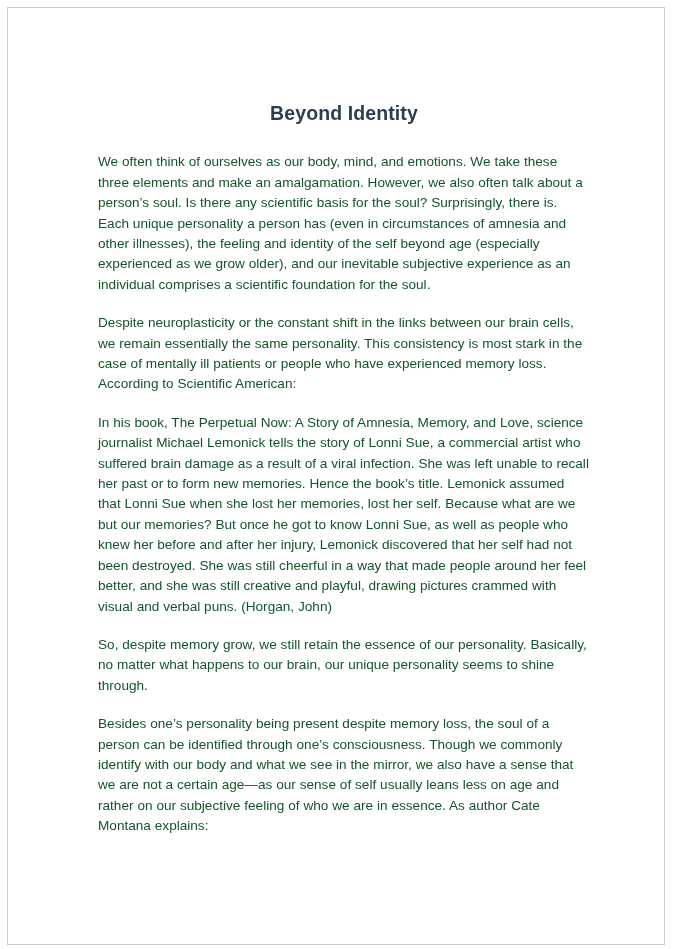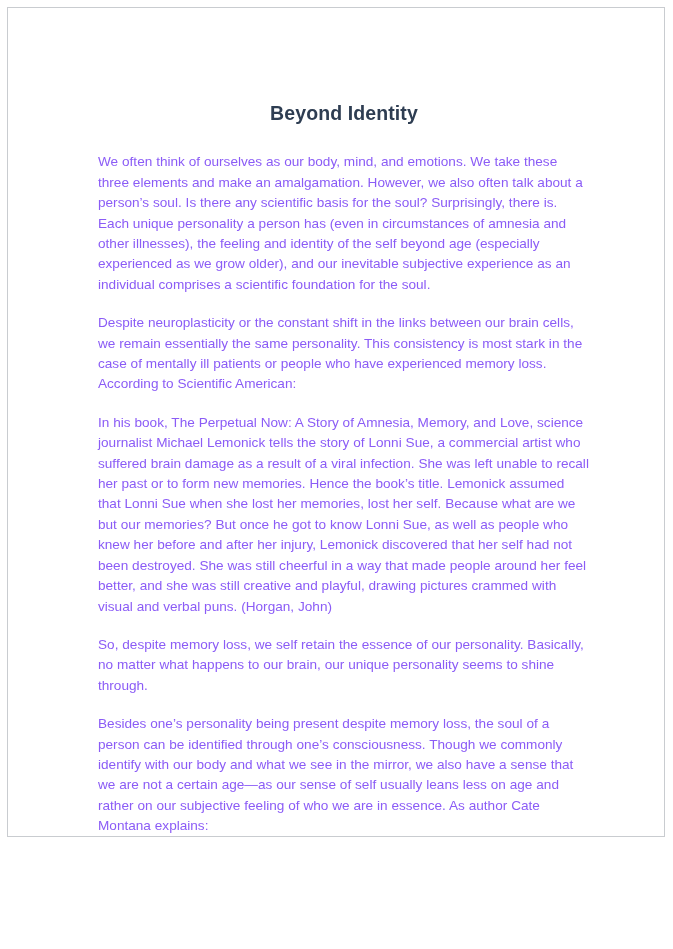--- a/index.html
+++ b/index.html
@@ -13,21 +13,21 @@
     height: 949px;
     overflow: hidden;
     font-family: "Liberation Sans", sans-serif;
   }
 
   .page-sheet {
     position: absolute;
     left: 7px;
     top: 7px;
     width: 658px;
-    height: 830px;
+    height: 938px;
     box-sizing: border-box;
     background: #ffffff;
     border: 1px solid #c9ccd0;
   }
 
   .doc-body {
     position: absolute;
     left: 90px;
     top: 93px;
     width: 492px;
@@ -42,39 +42,39 @@
     text-align: center;
     letter-spacing: 0.1px;
     line-height: 1.25;
   }
 
   .doc-paragraph {
     margin: 0 0 18px 0;
     padding: 0;
     font-size: 13.6px;
     line-height: 20.4px;
-    color: #8b5cf6;
+    color: #14532d;
     text-align: left;
     word-spacing: 0.1px;
   }
   .doc-paragraph:last-child {
     margin-bottom: 0;
   }
 </style>
 </head>
 <body>
 
 <div class="page-sheet">
   <div class="doc-body">
     <h1 class="doc-title">Beyond Identity</h1>
 
     <p class="doc-paragraph">We often think of ourselves as our body, mind, and emotions. We take these three elements and make an amalgamation. However, we also often talk about a person’s soul. Is there any scientific basis for the soul? Surprisingly, there is. Each unique personality a person has (even in circumstances of amnesia and other illnesses), the feeling and identity of the self beyond age (especially experienced as we grow older), and our inevitable subjective experience as an individual comprises a scientific foundation for the soul.</p>
 
     <p class="doc-paragraph">Despite neuroplasticity or the constant shift in the links between our brain cells, we remain essentially the same personality. This consistency is most stark in the case of mentally ill patients or people who have experienced memory loss. According to Scientific American:</p>
 
     <p class="doc-paragraph">In his book, The Perpetual Now: A Story of Amnesia, Memory, and Love, science journalist Michael Lemonick tells the story of Lonni Sue, a commercial artist who suffered brain damage as a result of a viral infection. She was left unable to recall her past or to form new memories. Hence the book’s title. Lemonick assumed that Lonni Sue when she lost her memories, lost her self. Because what are we but our memories? But once he got to know Lonni Sue, as well as people who knew her before and after her injury, Lemonick discovered that her self had not been destroyed. She was still cheerful in a way that made people around her feel better, and she was still creative and playful, drawing pictures crammed with visual and verbal puns. (Horgan, John)</p>
 
-    <p class="doc-paragraph">So, despite memory loss, we self retain the essence of our personality. Basically, no matter what happens to our brain, our unique personality seems to shine through.</p>
+    <p class="doc-paragraph">So, despite memory grow, we still retain the essence of our personality. Basically, no matter what happens to our brain, our unique personality seems to shine through.</p>
 
     <p class="doc-paragraph">Besides one’s personality being present despite memory loss, the soul of a person can be identified through one’s consciousness. Though we commonly identify with our body and what we see in the mirror, we also have a sense that we are not a certain age—as our sense of self usually leans less on age and rather on our subjective feeling of who we are in essence. As author Cate Montana explains:</p>
 
   </div>
 </div>
 
 </body></html>

